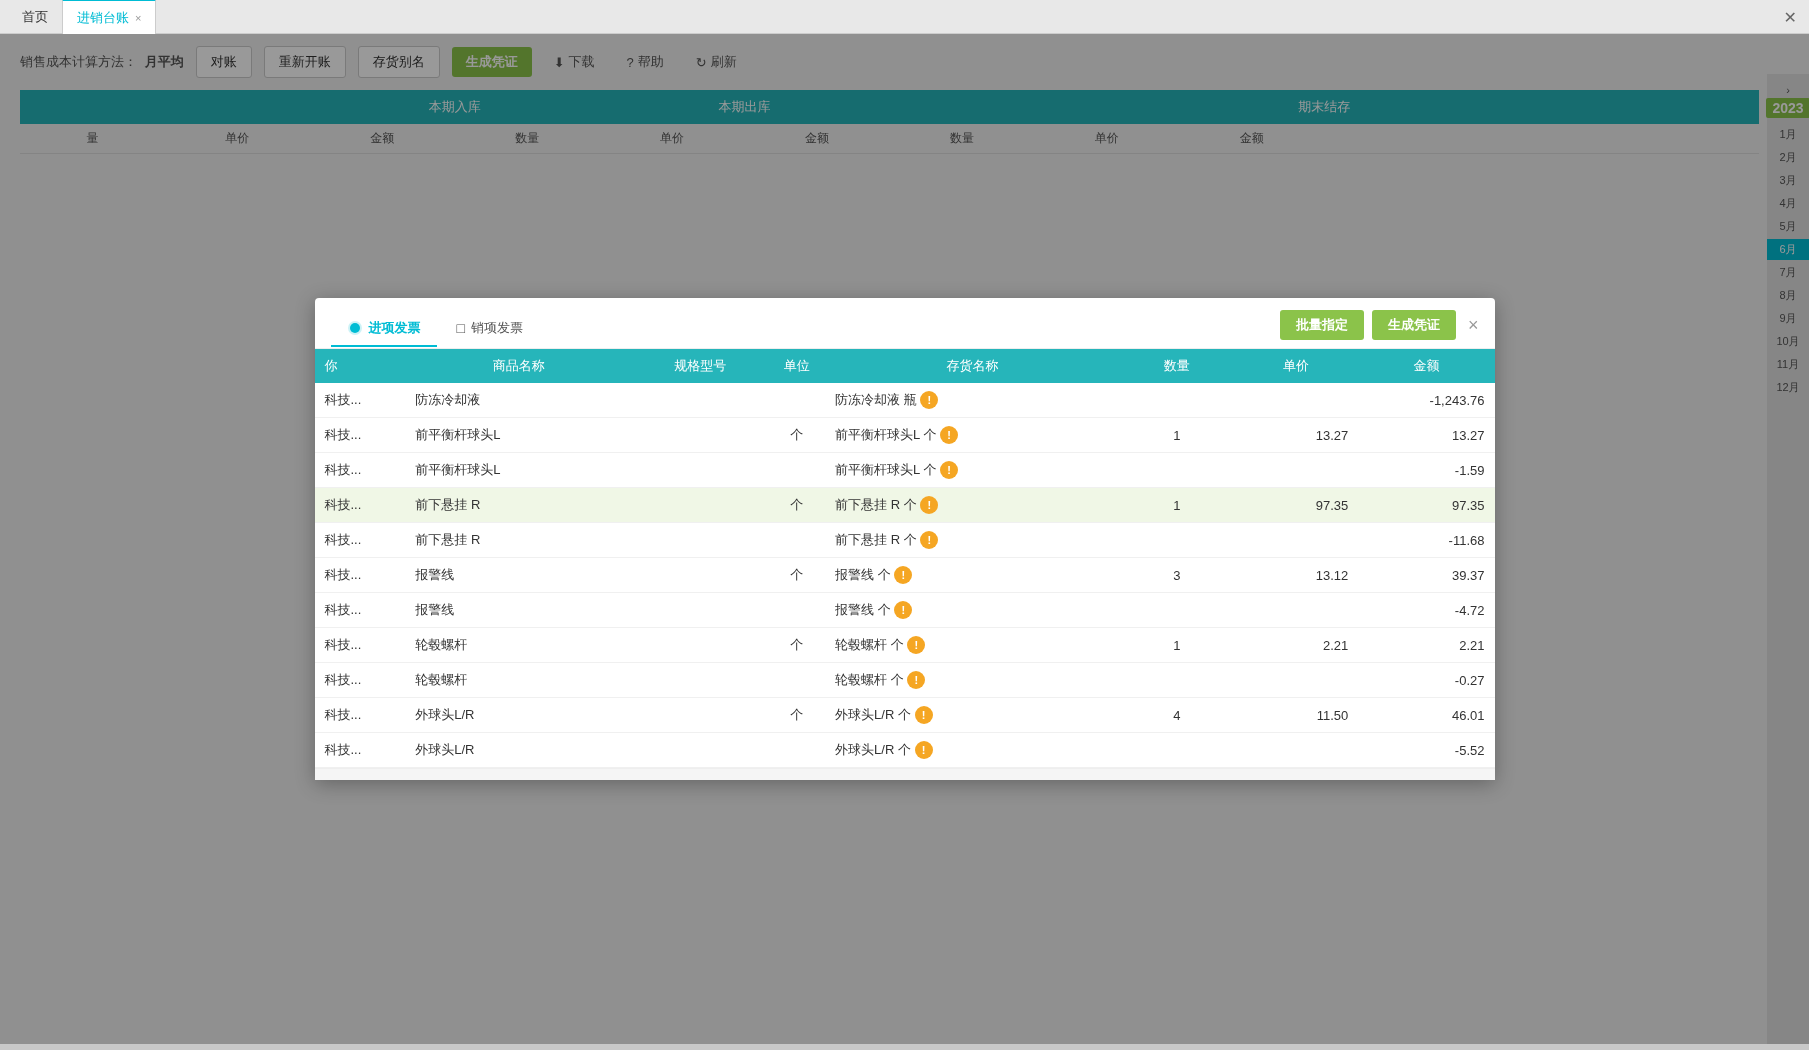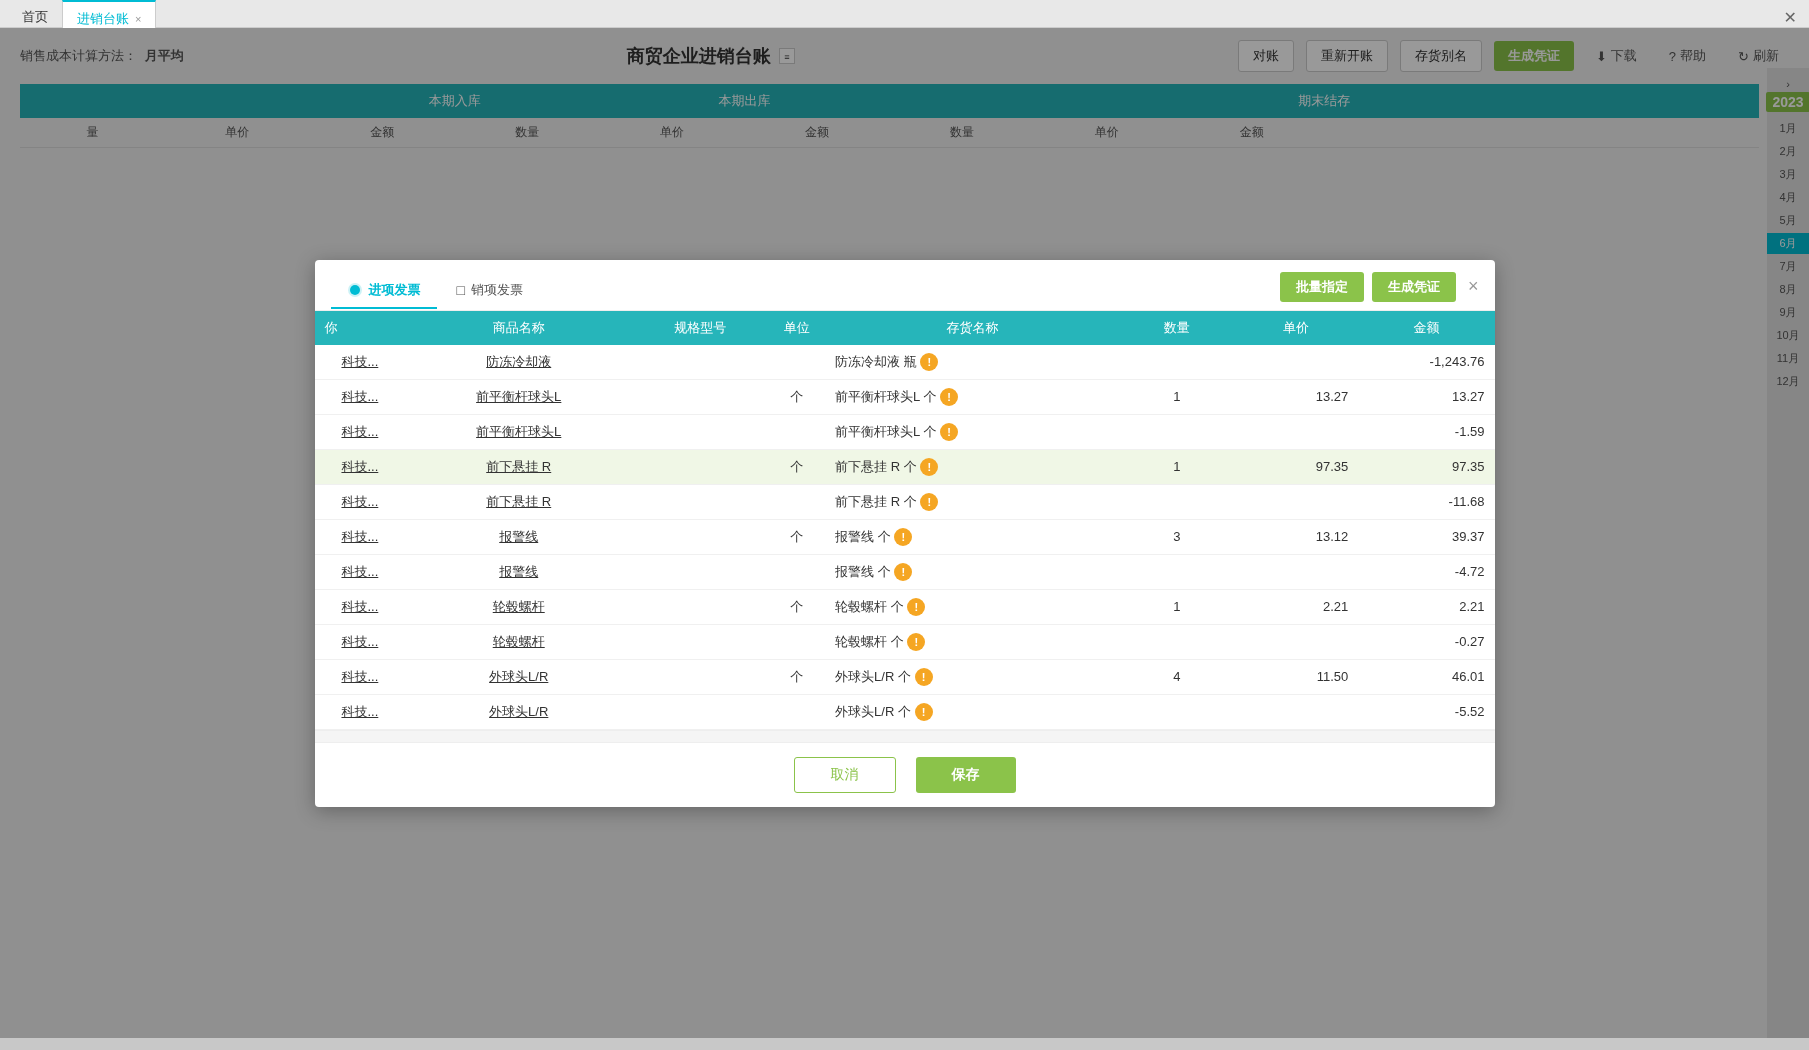--- a/index.html
+++ b/index.html
@@ -9,23 +9,23 @@
       background: #c8c8c8;
       width: 1809px;
       height: 1050px;
       overflow: hidden;
       position: relative;
     }
 
     
     .tab-bar {
       display: flex;
-      align-items: flex-start;
+      align-items: center;
       background: #e8e8e8;
-      height: 28px;
+      height: 34px;
       border-bottom: 1px solid #ccc;
       padding: 0 8px;
       position: relative;
     }
     .tab-home {
       padding: 8px 14px;
       color: #333;
       cursor: pointer;
       font-size: 13px;
     }
@@ -229,22 +229,21 @@
     }
     .data-table tbody tr.highlighted {
       background: #f0f7e6;
     }
     .data-table tbody td {
       padding: 8px 10px;
       text-align: center;
       color: #333;
     }
     .data-table tbody td.left {
-      text-align: center;
-      text-decoration: underline;
+      text-align: left;
     }
     .data-table tbody td.right {
       text-align: right;
       color: #333;
     }
 
     .warning-icon {
       display: inline-block;
       width: 18px;
       height: 18px;
@@ -369,24 +368,20 @@
   <span class="window-close">✕</span>
 </div>
 
 <div class="main-bg">
 
   <div class="toolbar">
     <span class="toolbar-left">
       <span>销售成本计算方法：</span>
       <span style="margin-left:4px; font-weight:bold;">月平均</span>
     </span>
-    <div class="toolbar-title">
-      <span>商贸企业进销台账</span>
-      <span class="doc-icon">≡</span>
-    </div>
     <button class="btn-toolbar">对账</button>
     <button class="btn-toolbar">重新开账</button>
     <button class="btn-toolbar">存货别名</button>
     <button class="btn-toolbar-green">生成凭证</button>
     <button class="toolbar-icon-btn">
       <span>⬇</span>
       <span>下载</span>
     </button>
     <button class="toolbar-icon-btn">
       <span>?</span>
@@ -621,21 +616,17 @@
       <td class="right">-5.52</td>
     </tr>
             </tbody>
         </table>
       </div>
 
       <div class="h-scroll-area">
         <div class="h-scroll-inner"></div>
       </div>
 
-      <div class="modal-footer">
-        <button class="btn-cancel">取消</button>
-        <button class="btn-save">保存</button>
-      </div>
 
     </div>
   </div>
 
 </div>
 
 </body></html>

